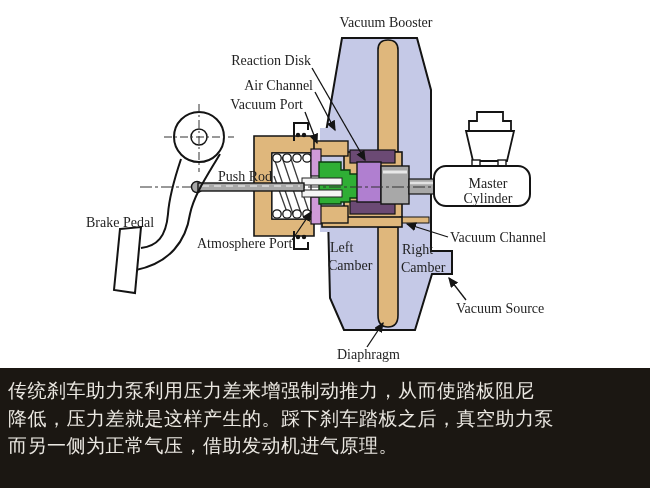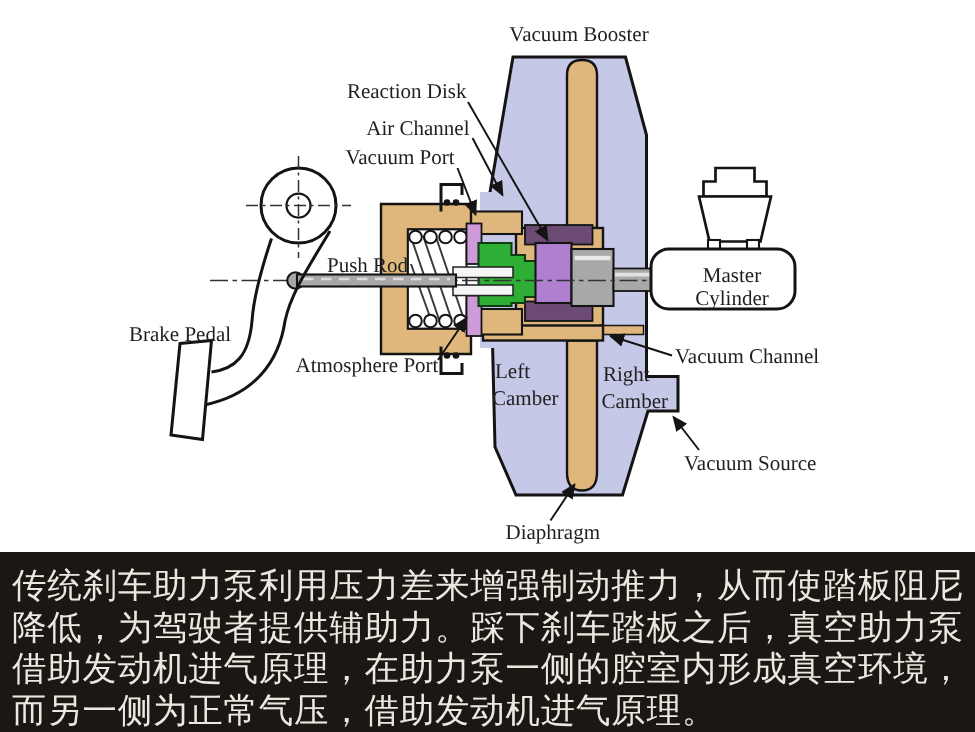--- a/index.html
+++ b/index.html
@@ -8,21 +8,21 @@
     font-family:"Liberation Sans","DejaVu Sans",sans-serif;background:#ffffff;text-decoration:underline;
   }
   .diagram-area{position:absolute;left:0;top:0;width:650px;height:368px;background:#ffffff;}
   svg text{
     font-family:"Liberation Serif","DejaVu Serif",serif;
     fill:#1f1f1f;font-size:14px;
   }
   .caption{
     position:absolute;left:0;top:368px;width:650px;height:120px;
     background:#1b1712;color:#ebe8e2;box-sizing:border-box;
-    padding:9px 8px 0 8px;font-size:23px;line-height:27.5px;
+    padding:9px 8px 0 8px;font-size:19px;line-height:27.5px;
     letter-spacing:0.5px;white-space:nowrap;
   }
   .caption div{margin:0;}
 </style>
 </head>
 <body>
 
 <div class="stage">
   <div class="diagram-area">
     <svg width="650" height="368" viewBox="0 0 650 368">
@@ -141,17 +141,16 @@
         <path d="M292,240 L311,212" marker-end="url(#arr)"></path>
         <path d="M448,237 L407,224" marker-end="url(#arr)"></path>
         <path d="M466,300 L449,278" marker-end="url(#arr)"></path>
         <path d="M367,347 L383,323" marker-end="url(#arr)"></path>
       </g>
     </svg>
   </div>
 
   <div class="caption">
     <div>传统刹车助力泵利用压力差来增强制动推力，从而使踏板阻尼</div>
-    <div>降低，为驾驶者提供辅助力。踩下刹车踏板之后，真空助力泵</div>
-    <div>借助发动机进气原理，在助力泵一侧的腔室内形成真空环境，</div>
+    <div>降低，压力差就是这样产生的。踩下刹车踏板之后，真空助力泵</div>
     <div>而另一侧为正常气压，借助发动机进气原理。</div>
   </div>
 </div>
 
 </body></html>

